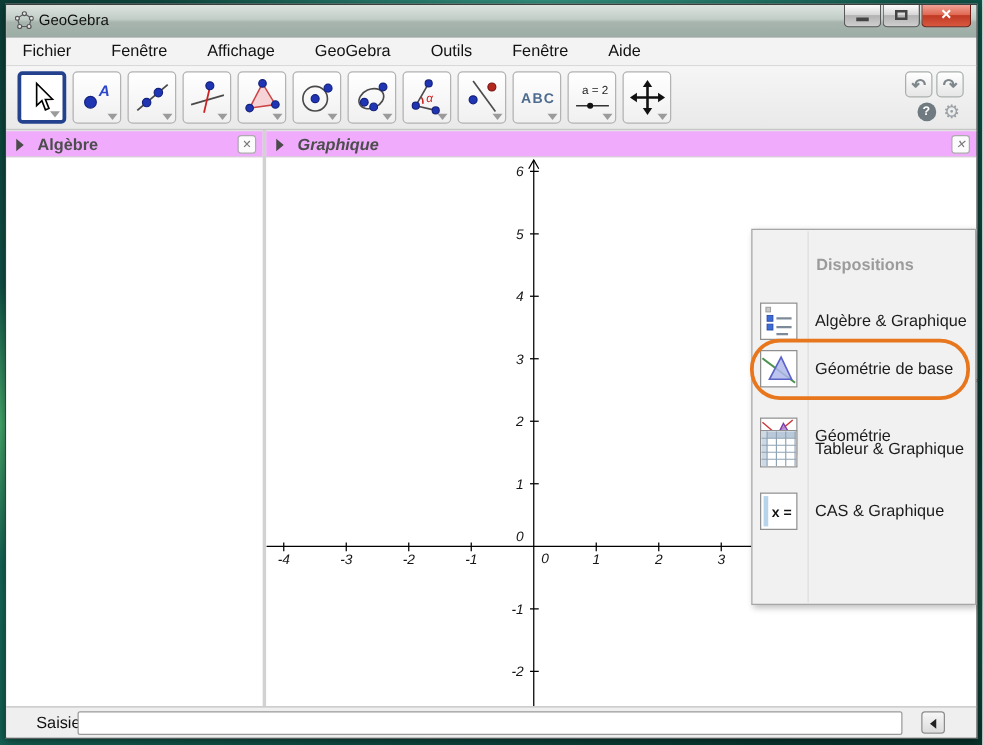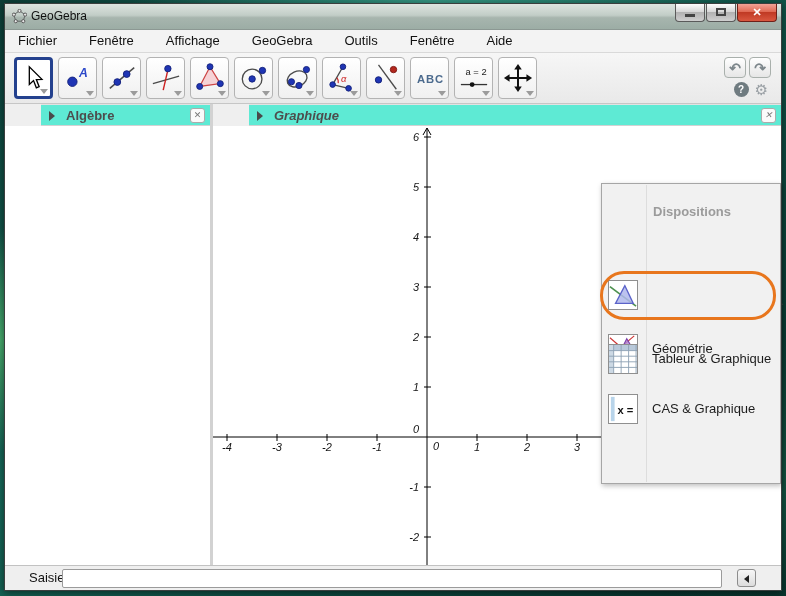--- a/index.html
+++ b/index.html
@@ -56,22 +56,22 @@
   .help-btn { width:15px; height:15px; border-radius:50%; background:#6f7b80; color:#fff;
     font-size:10px; font-weight:bold; text-align:center; line-height:15px; cursor:pointer; }
   .gear-btn { color:#9aa0a5; font-size:15px; line-height:15px; cursor:pointer; }
 
   
   .workspace { flex:1; display:flex; min-height:0; }
   .panel { display:flex; flex-direction:column; min-width:0; }
   .panel-algebra { flex:0 0 205px; }
   .v-divider { flex:0 0 3px; background:#d2d2d2; }
   .panel-graphics { flex:1;font-style:italic; }
-  .panel-header { position:relative; height:22px; flex:0 0 22px; background:#5eead4;
-    border-top:1px solid #e2e2e2; border-bottom:1px solid #d2d2d2;margin-left:36px; }
+  .panel-header { position:relative; height:22px; flex:0 0 22px; background:#f0abfc;
+    border-top:1px solid #e2e2e2; border-bottom:1px solid #d2d2d2; }
   .ph-arrow { position:absolute; left:8px; top:6px; width:0; height:0; cursor:pointer;
     border-top:5px solid transparent; border-bottom:5px solid transparent; border-left:6px solid #4a4a4a; }
   .ph-title { position:absolute; left:25px; top:0; line-height:21px; font-size:13px;
     font-weight:bold; color:#4d4d4d; }
   .ph-close { position:absolute; right:5px; top:3px; width:15px; height:15px;
     border:1px solid #ababab; border-radius:3px; background:#fbfbfb; color:#777;
     font-size:9px; line-height:13px; text-align:center; cursor:pointer; }
   .panel-body { flex:1; background:#fff; position:relative; overflow:hidden; }
 
   
@@ -339,26 +339,38 @@
       <div class="input-toggle">
         <span class="tri-left"></span>
       </div>
     </div>
   </div>
 
   <div class="dispositions">
     <div class="disp-sep"></div>
     <div class="disp-title">Dispositions</div>
 
+    <div class="disp-item" style="top:54px">
+      <svg class="disp-icon" viewBox="0 0 30 30">
+        <rect x="4" y="3" width="4" height="4" fill="#c9c9c9" stroke="#9a9a9a" stroke-width="0.8"></rect>
+        <rect x="5" y="10" width="5" height="5" fill="#3a6bd6" stroke="#2a4ba6" stroke-width="0.8"></rect>
+        <line x1="13" y1="12.5" x2="26" y2="12.5" stroke="#7d8a99" stroke-width="2"></line>
+        <rect x="5" y="17.5" width="5" height="5" fill="#3a6bd6" stroke="#2a4ba6" stroke-width="0.8"></rect>
+        <line x1="13" y1="20" x2="26" y2="20" stroke="#7d8a99" stroke-width="2"></line>
+        <line x1="13" y1="26" x2="23" y2="26" stroke="#7d8a99" stroke-width="2"></line>
+      </svg>
+      <span class="disp-label">Algèbre &amp; Graphique</span>
+    </div>
 
     <div class="disp-item" style="top:92px">
       <svg class="disp-icon" viewBox="0 0 30 30">
         <line x1="1" y1="6" x2="29" y2="27" stroke="#4e9150" stroke-width="1.8"></line>
         <polygon points="17,5 7,24 26,24" fill="#b0b8ec" fill-opacity="0.85" stroke="#5b63c9" stroke-width="1.4"></polygon>
       </svg>
+      <span class="disp-label">Géométrie de base</span>
     </div>
 
     <div class="highlight-ring"></div>
 
     <div class="disp-item" style="top:146px">
       <svg class="disp-icon" viewBox="0 0 30 30">
         <line x1="1" y1="3" x2="29" y2="27" stroke="#cc3333" stroke-width="1.2"></line>
         <line x1="1" y1="23" x2="27" y2="1" stroke="#cc3333" stroke-width="1.2"></line>
         <ellipse cx="9" cy="19" rx="8.5" ry="5" fill="#7ab648" fill-opacity="0.9" stroke="#4e8f2f" transform="rotate(-35 9 19)"></ellipse>
         <polygon points="19,4 10,22 28,19" fill="#b48ad6" fill-opacity="0.85" stroke="#7a3fa8" stroke-width="1.2"></polygon>

